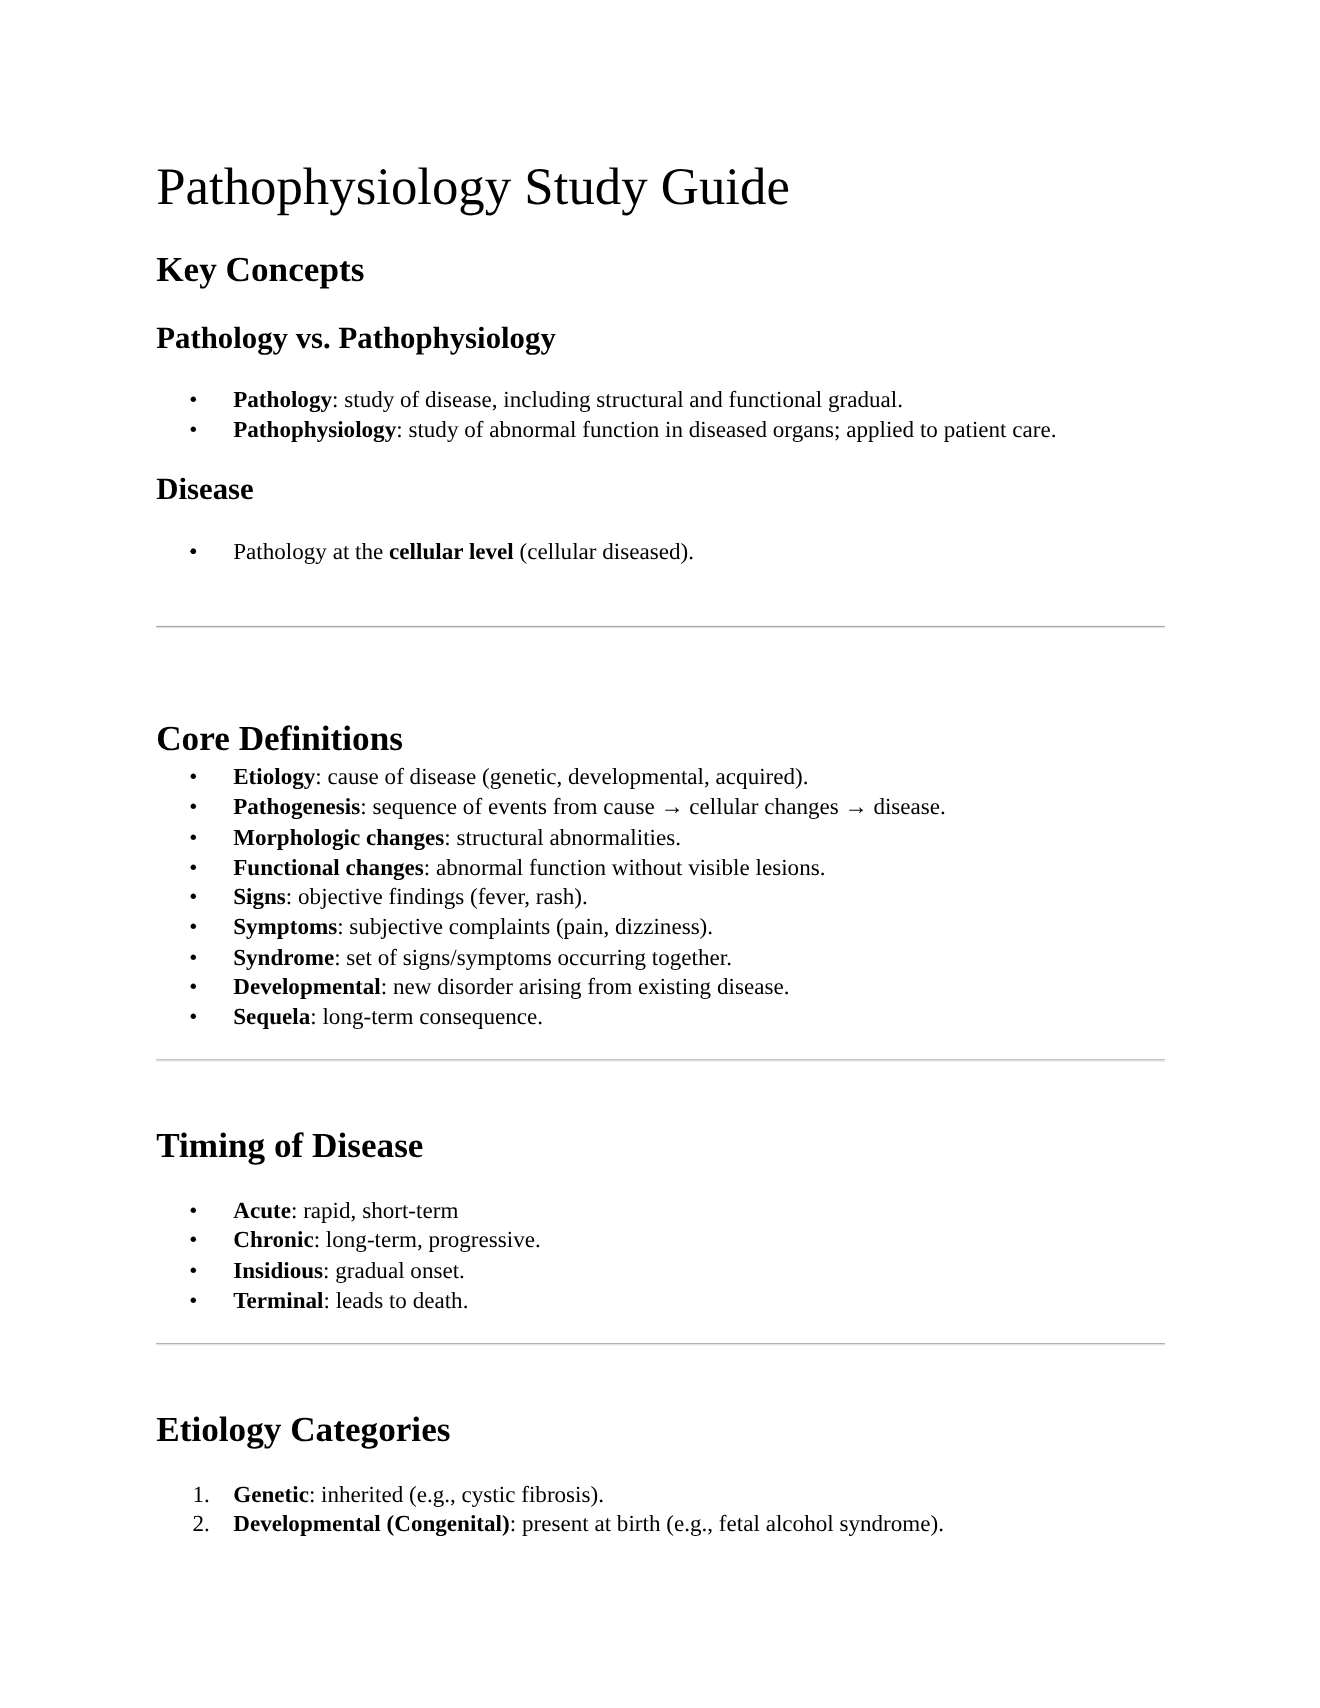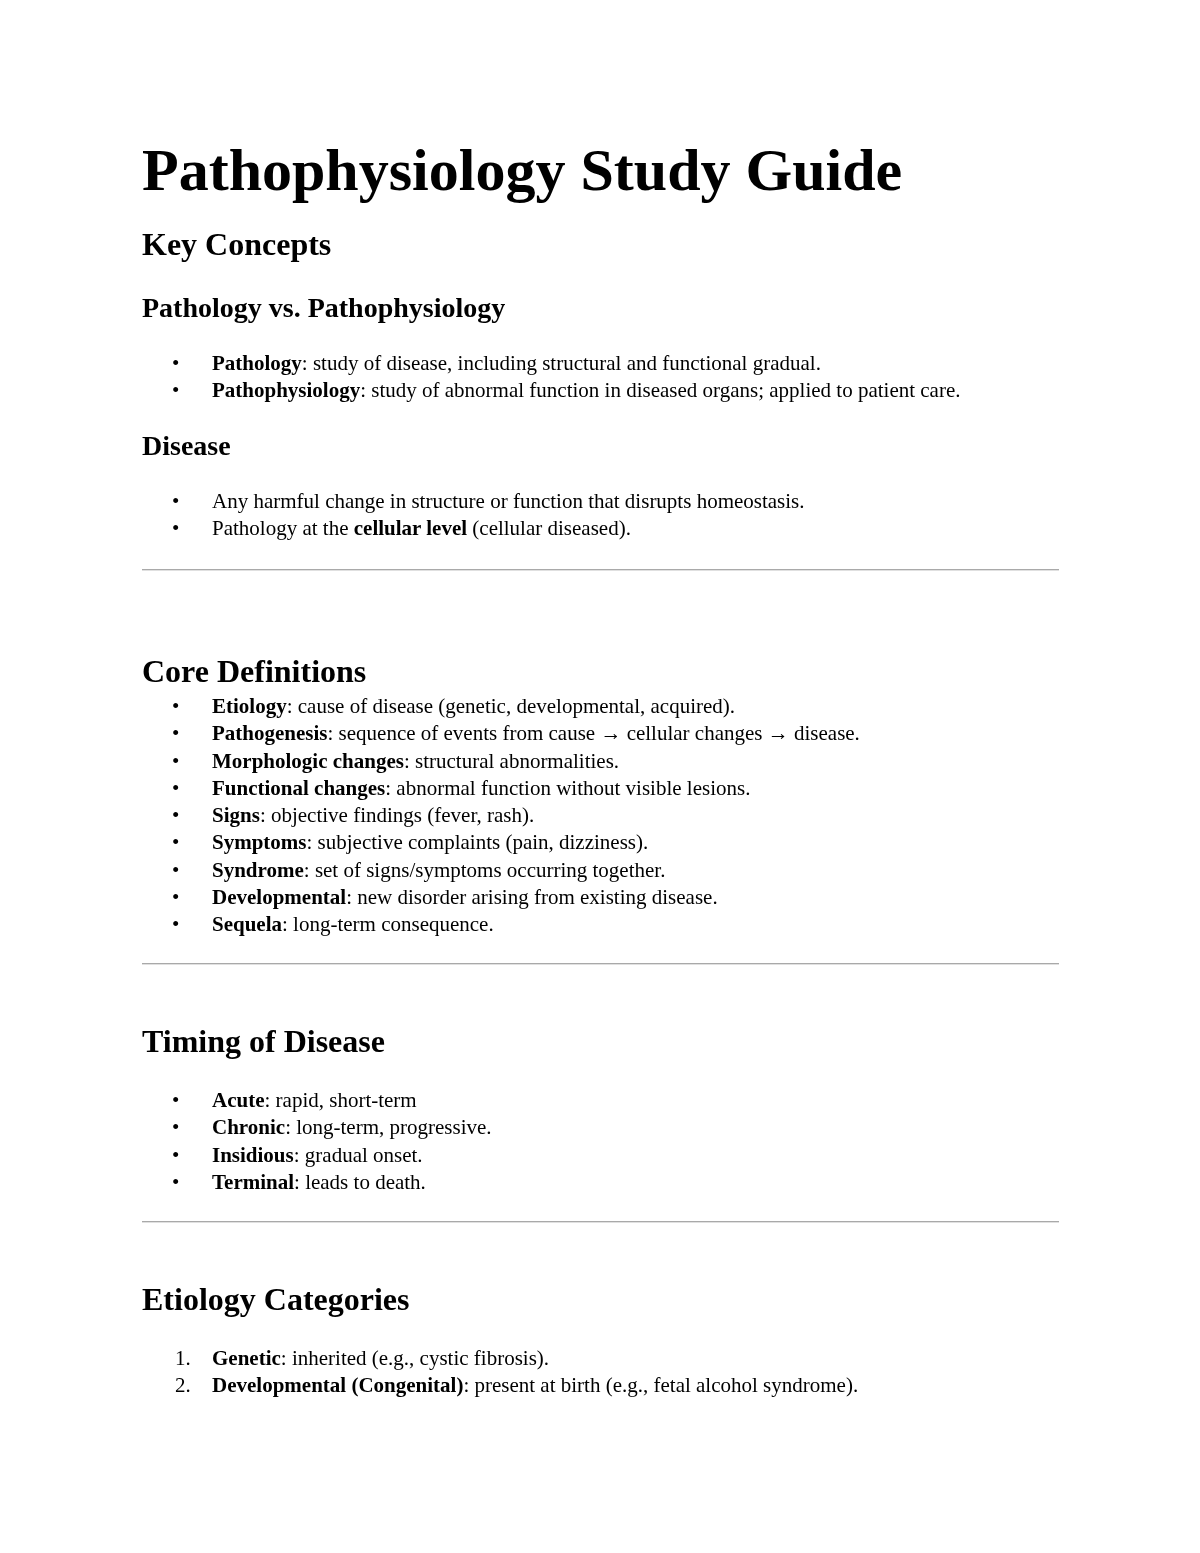--- a/index.html
+++ b/index.html
@@ -3,21 +3,21 @@
 <meta charset="utf-8">
 <style>
   html, body { margin: 0; padding: 0; background: #ffffff; }
   body {
     width: 1200px; height: 1553px; position: relative; overflow: hidden;
     font-family: "Liberation Serif", "DejaVu Serif", serif; color: #000;
   }
   .page { position: absolute; left: 142px; top: 0; width: 917px; }
   h1 {
     position: absolute; left: 0; top: 140px; margin: 0;
-    font-size: 60px; font-weight: bold; line-height: 60px; white-space: nowrap;
+    font-size: 48px; font-weight: normal; line-height: 60px; white-space: nowrap;
   }
   h2 {
     position: absolute; left: 0; margin: 0;
     font-size: 32px; font-weight: bold; line-height: 44px; white-space: nowrap;
   }
   h3 {
     position: absolute; left: 0; margin: 0;
     font-size: 28px; font-weight: bold; line-height: 28px; white-space: nowrap;
   }
   ul, ol { position: absolute; left: 0; margin: 0; padding: 0; list-style: none; }
@@ -40,21 +40,21 @@
   <h1>Pathophysiology Study Guide</h1>
 
   <h2 style="top:222px">Key Concepts</h2>
   <h3 style="top:294px">Pathology vs. Pathophysiology</h3>
   <ul style="top:350px">
     <li><span class="marker">•</span><b>Pathology</b><span>: study of disease, including structural and functional gradual.</span></li>
     <li><span class="marker">•</span><b>Pathophysiology</b><span>: study of abnormal function in diseased organs; applied to patient care.</span></li>
   </ul>
   <h3 style="top:432px">Disease</h3>
   <ul style="top:488px">
-    <li><span class="marker">•</span><span>Any harmful change in structure or function that disrupts homeostasis.</span></li>
+    <li><span class="marker">•</span></li>
     <li><span class="marker">•</span><span>Pathology at the </span><b>cellular level</b><span> (cellular diseased).</span></li>
   </ul>
   <hr style="top:569px">
 
   <h2 style="top:649px">Core Definitions</h2>
   <ul style="top:693px">
     <li><span class="marker">•</span><b>Etiology</b><span>: cause of disease (genetic, developmental, acquired).</span></li>
     <li><span class="marker">•</span><b>Pathogenesis</b><span>: sequence of events from cause → cellular changes → disease.</span></li>
     <li><span class="marker">•</span><b>Morphologic changes</b><span>: structural abnormalities.</span></li>
     <li><span class="marker">•</span><b>Functional changes</b><span>: abnormal function without visible lesions.</span></li>

